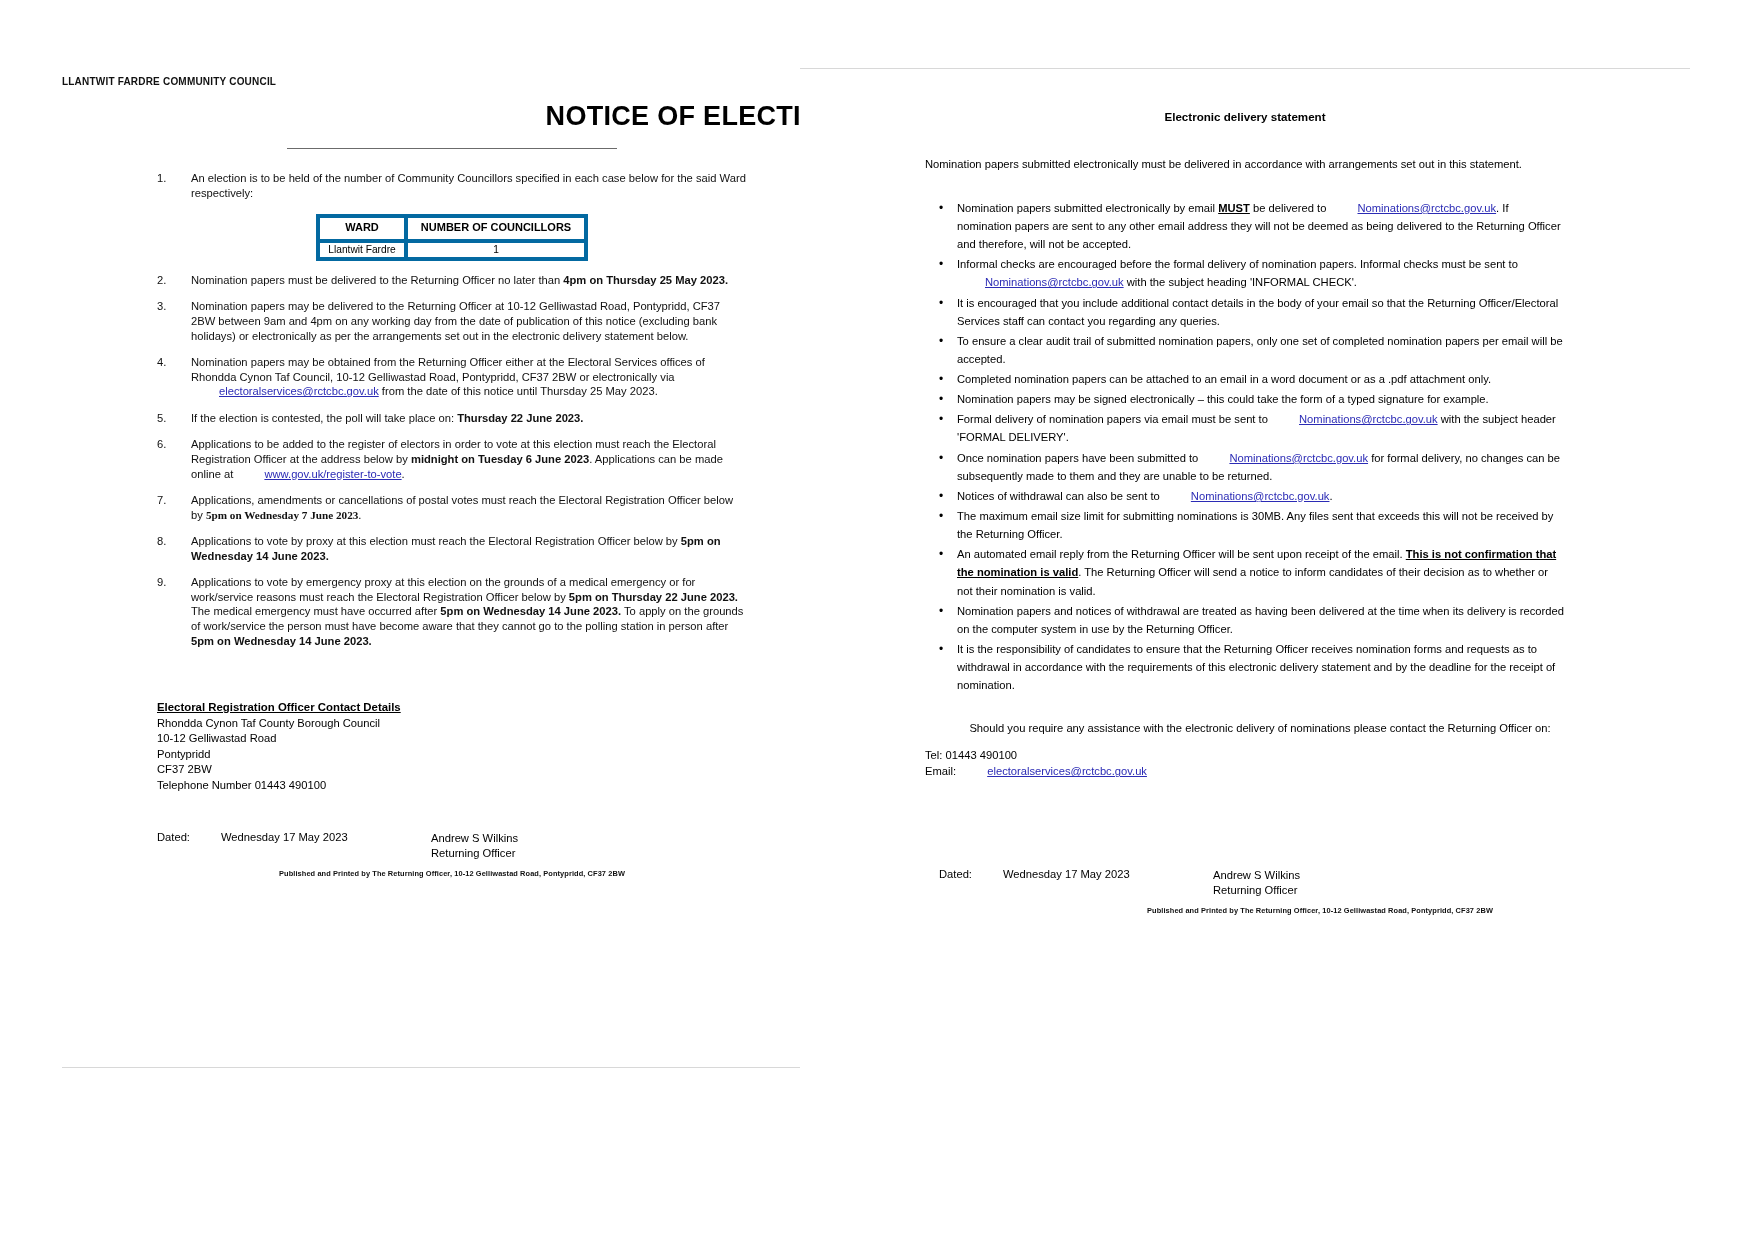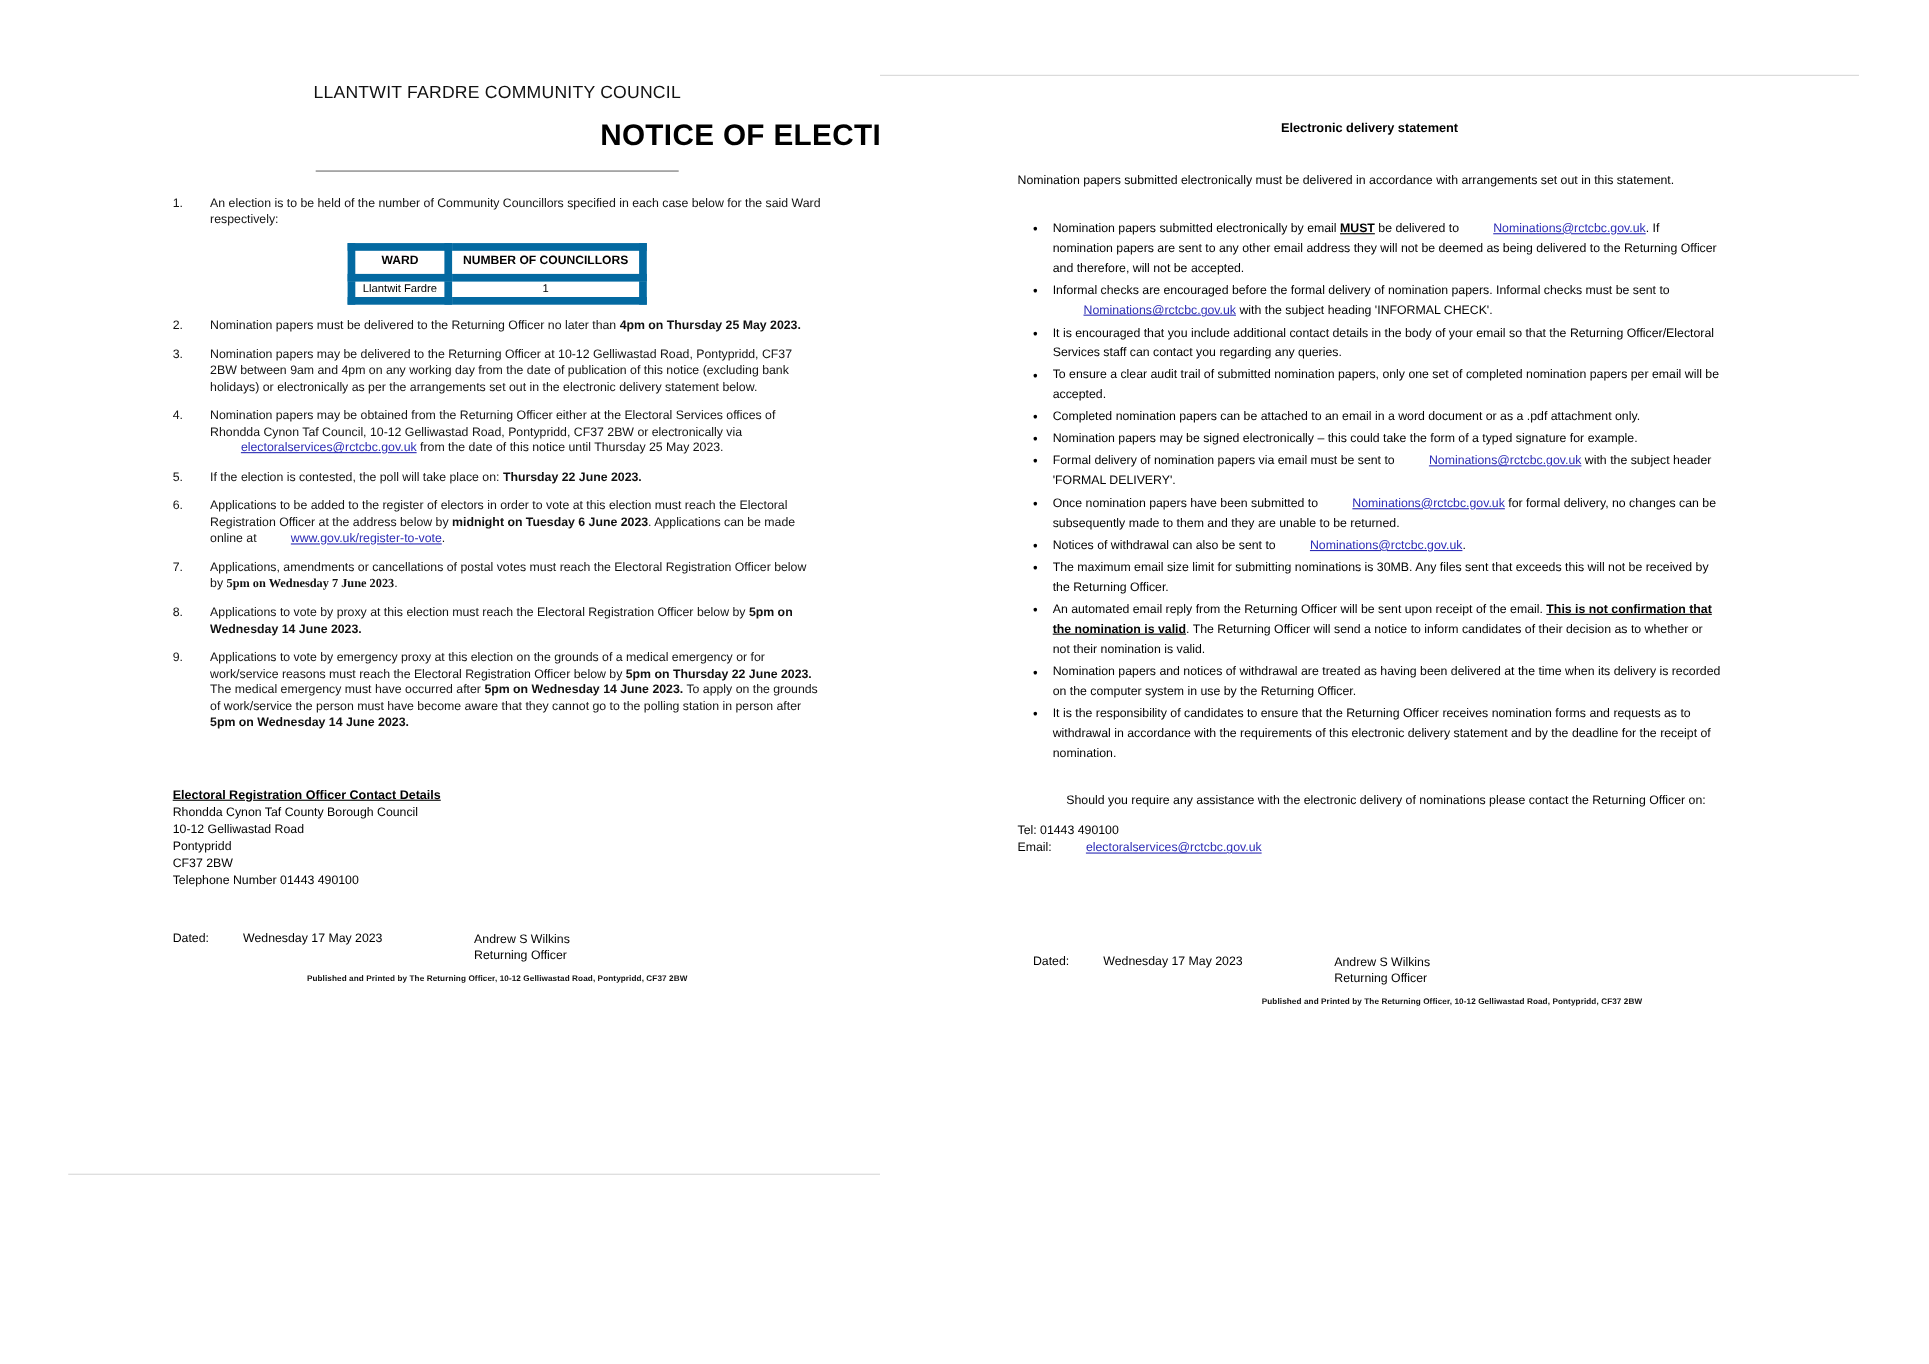--- a/index.html
+++ b/index.html
@@ -39,25 +39,26 @@
     width: 890px;
     height: 1240px;
   }
   #page-right .sheet-edge-top {
     position: absolute;
     left: 0; right: 0; top: 68px;
     border-top: 1px solid #d8d8d8;
   }
 
   .council-name {
-    text-align: center;
-    font-size: 16px;
+    text-align: left;
+    font-size: 10px;
     letter-spacing: 0.2px;
     margin-top: 76px;
     color: #111;
+    font-weight: bold;
   }
   .notice-title {
     text-align: right;
     font-size: 27px;
     font-weight: bold;
     letter-spacing: 0.3px;
     margin-top: 14px;
     color: #000;
   }
   .title-rule {
@@ -96,21 +97,21 @@
     color: #2b2bb5;
     padding-left: 28px;
   }
 
   table.ward-table {
     border-collapse: collapse;
     margin: 14px auto 0 auto;
     width: 272px;
   }
   table.ward-table th, table.ward-table td {
-    border: 7px solid #0369a1;
+    border: 4px solid #0369a1;
     text-align: center;
     font-size: 10.6px;
     padding: 2px 4px;
   }
   table.ward-table th {
     font-weight: bold;
     font-size: 11px;
     line-height: 1.25;
     padding: 3px 4px 4px 4px;
   }

